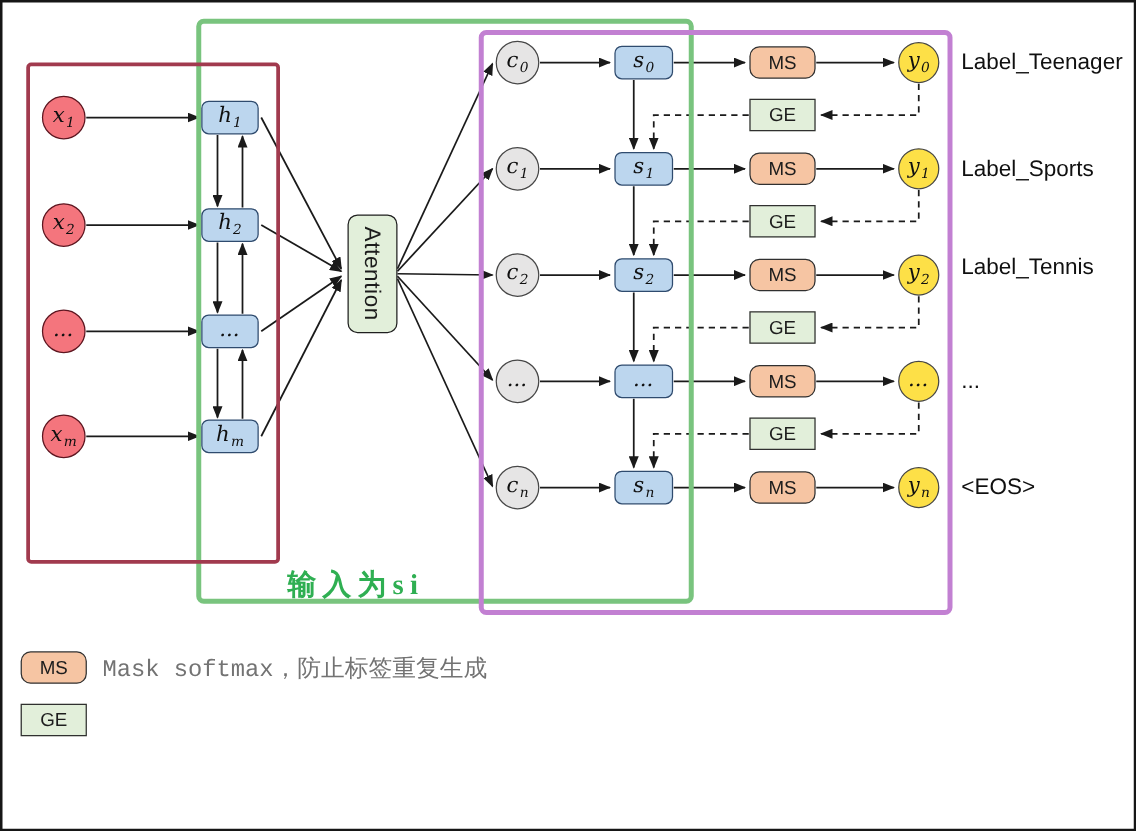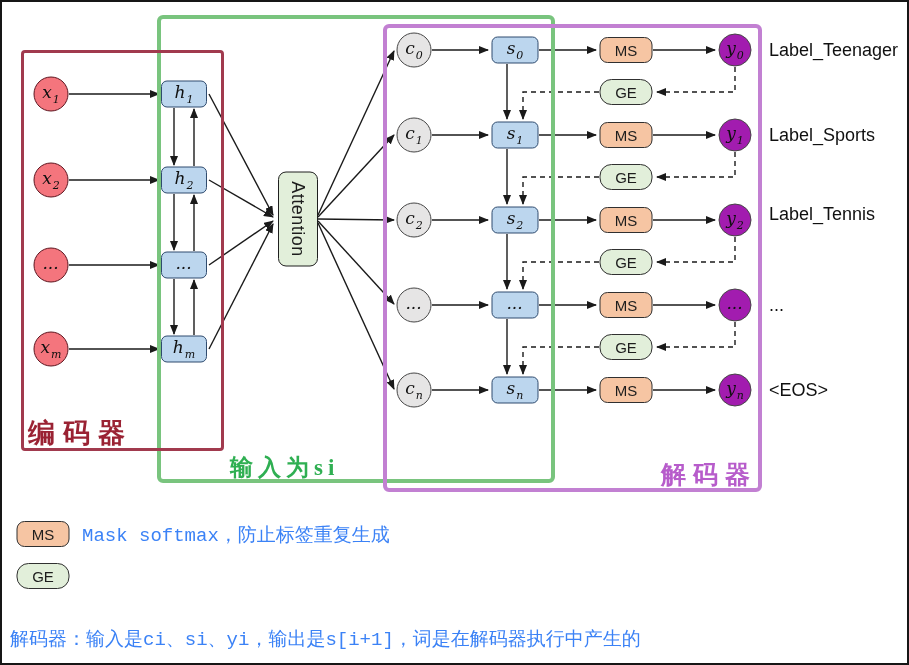--- a/index.html
+++ b/index.html
@@ -8,41 +8,41 @@
   svg.arrows{position:absolute;left:0;top:0;z-index:1;}
   .region{position:absolute;box-sizing:border-box;background:transparent;z-index:2;}
   .r-enc{left:19px;top:48px;width:203px;height:401px;border:3px solid #a13a4e;border-radius:4px;}
   .r-att{left:155px;top:13px;width:398px;height:468px;border:4px solid #79c47e;border-radius:6px;}
   .r-dec{left:381px;top:22px;width:379px;height:468px;border:4px solid #c280d2;border-radius:6px;}
   .node{position:absolute;transform:translate(-50%,-50%);display:flex;align-items:center;
         justify-content:center;box-sizing:border-box;z-index:3;}
   .circ{border-radius:50%;}
   .n-x{width:35px;height:35px;background:#f4757d;border:1.6px solid #5d1620;}
   .n-c{width:35px;height:35px;background:#e6e5e5;border:1.5px solid #474747;text-align:center;}
-  .n-y{width:33px;height:33px;background:#a21caf;border:1.5px solid #474747;}
+  .n-y{width:33px;height:33px;background:#fde047;border:1.5px solid #474747;}
   .n-h{width:46px;height:27px;background:#bcd6ee;border:1.6px solid #2f4b6e;border-radius:6px;}
   .n-s{width:47px;height:27px;background:#bcd6ee;border:1.6px solid #2f4b6e;border-radius:6px;text-align:center;}
   .n-ms{width:53px;height:26px;background:#f6c5a3;border:1.5px solid #303030;border-radius:8px;}
-  .n-ge{width:53px;height:26px;background:#e2efda;border:1.5px solid #303030;border-radius:12px;}
+  .n-ge{width:53px;height:26px;background:#e2efda;border:1.5px solid #303030;border-radius:0;}
   .n-att{width:40px;height:95px;background:#e2efda;border:1.8px solid #1f1f1f;border-radius:8px;}
   .att-t{transform:rotate(90deg);font-size:18px;color:#1c1c1c;white-space:nowrap;letter-spacing:.5px;}
   .math{font-family:"DejaVu Serif","Liberation Serif",serif;font-style:italic;font-size:17px;
         color:#101010;line-height:1;white-space:nowrap;}
   .math sub{font-size:11px;line-height:1;margin-left:1px;}
   .chip-t{font-size:15px;color:#1d1d1d;}
   .rlabel{position:absolute;transform:translateY(-50%);font-size:18px;color:#101010;
           white-space:nowrap;z-index:3;}
   .area-label{position:absolute;z-index:3;white-space:nowrap;
           font-family:"Liberation Serif","DejaVu Serif",serif;font-weight:700;}
   .l-enc{left:26px;top:413px;font-size:27px;color:#9a2233;letter-spacing:8px;}
   .l-att{left:228px;top:450px;font-size:23px;color:#2faf52;letter-spacing:5px;}
   .l-dec{left:659px;top:456px;font-size:25px;color:#b75ccb;letter-spacing:7px;}
   .legend-line{position:absolute;transform:translateY(-50%);white-space:nowrap;z-index:3;
           font-family:"Liberation Mono","DejaVu Sans Mono","DejaVu Sans",monospace;
-          font-size:19px;color:#3b82f6;}
+          font-size:19px;color:#737373;}
   .watermark{position:absolute;transform:translateY(-50%);font-size:17px;color:#c3c3c3;
           z-index:3;white-space:nowrap;letter-spacing:.5px;}
 </style>
 </head>
 <body>
 
 <div class="stage">
 
   <svg class="arrows" width="909" height="665" viewBox="0 0 909 665">
     <defs>
@@ -216,27 +216,24 @@
   <div class="node circ n-y" style="left:733px;top:388px">
       <span class="math"><span>y</span><sub>n</sub></span>
     </div>
 
   <div class="rlabel" style="left:767px;top:48px">Label_Teenager</div>
   <div class="rlabel" style="left:767px;top:133px">Label_Sports</div>
   <div class="rlabel" style="left:767px;top:212px">Label_Tennis</div>
   <div class="rlabel" style="left:767px;top:303px">...</div>
   <div class="rlabel" style="left:767px;top:388px">&lt;EOS&gt;</div>
 
-  <div class="area-label l-enc">编码器</div>
   <div class="area-label l-att">输入为si</div>
-  <div class="area-label l-dec">解码器</div>
 
   <div class="node n-ms" style="left:41px;top:532px">
       <span class="chip-t">MS</span>
     </div>
   <div class="legend-line" style="left:80px;top:533px">Mask softmax，防止标签重复生成</div>
   <div class="node n-ge" style="left:41px;top:574px">
       <span class="chip-t">GE</span>
     </div>
-  <div class="legend-line" style="left:8px;top:637px">解码器：输入是ci、si、yi，输出是s[i+1]，词是在解码器执行中产生的</div>
 
 
 </div>
 
 </body></html>

